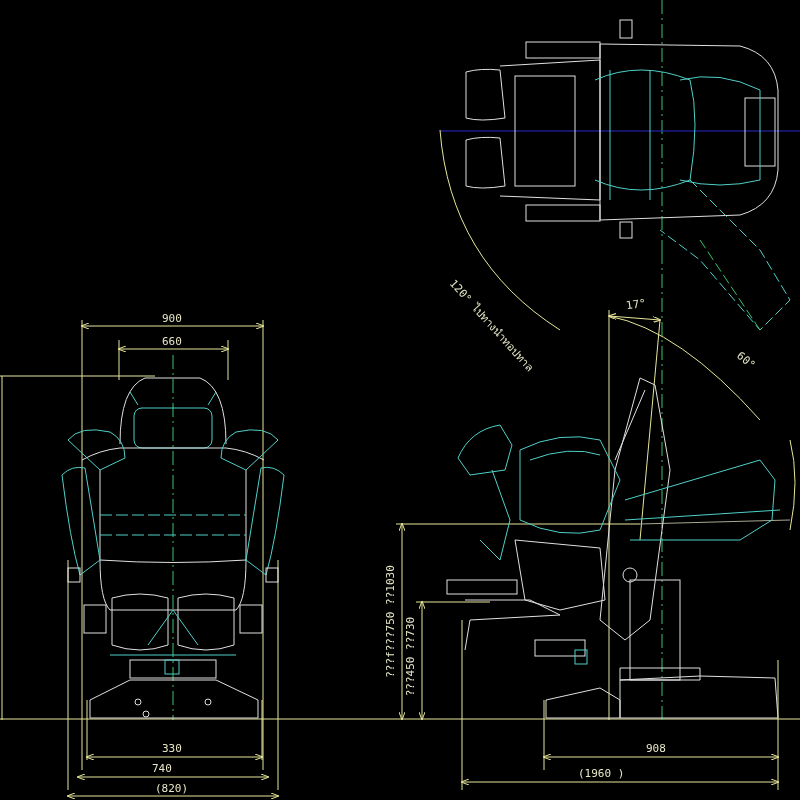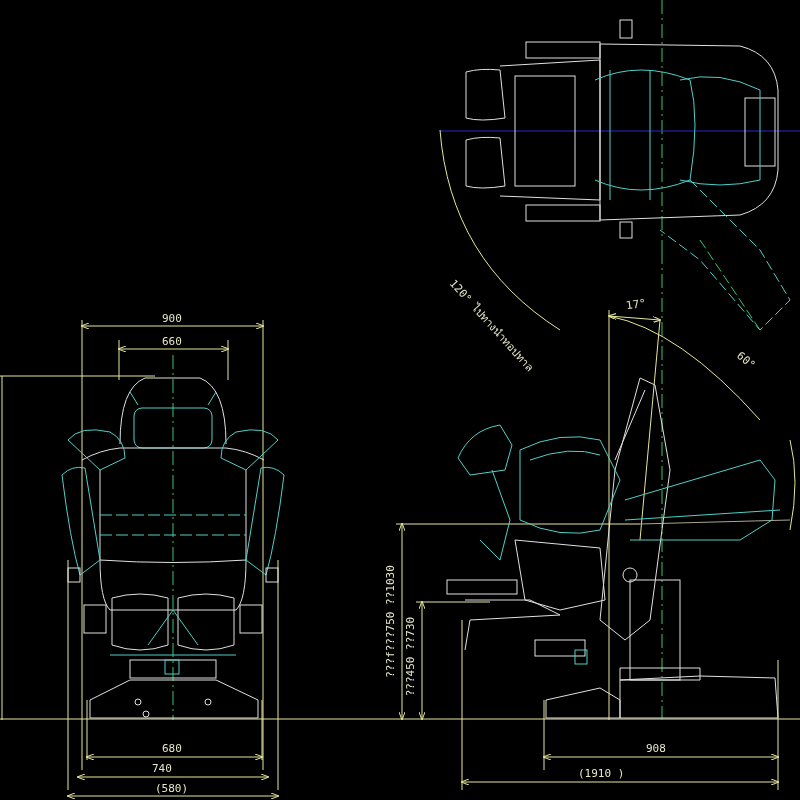--- a/index.html
+++ b/index.html
@@ -136,26 +136,26 @@
 
     <line x1="402" y1="524" x2="402" y2="719" stroke="#e6e69a" marker-start="url(#arr)" marker-end="url(#arr)"></line>
     <line x1="422" y1="602" x2="422" y2="719" stroke="#e6e69a" marker-start="url(#arr)" marker-end="url(#arr)"></line>
     <line x1="544" y1="757" x2="778" y2="757" stroke="#e6e69a" marker-start="url(#arr)" marker-end="url(#arr)"></line>
     <line x1="462" y1="782" x2="778" y2="782" stroke="#e6e69a" marker-start="url(#arr)" marker-end="url(#arr)"></line>
   </g>
 </svg>
 
 <div class="lbl" style="left:162px;top:312px;">900</div>
 <div class="lbl" style="left:162px;top:335px;">660</div>
-<div class="lbl" style="left:162px;top:742px;">680</div>
+<div class="lbl" style="left:162px;top:742px;">330</div>
 <div class="lbl" style="left:152px;top:762px;">740</div>
-<div class="lbl" style="left:155px;top:782px;">(580)</div>
+<div class="lbl" style="left:155px;top:782px;">(820)</div>
 
 <div class="lbl" style="left:330px;top:615px;transform:rotate(-90deg);transform-origin:center;width:120px;text-align:center;">???f???750 ??1030</div>
 <div class="lbl" style="left:360px;top:650px;transform:rotate(-90deg);transform-origin:center;width:100px;text-align:center;">???450 ??730</div>
 
 <div class="lbl" style="left:646px;top:742px;">908</div>
-<div class="lbl" style="left:578px;top:767px;">(1910 )</div>
+<div class="lbl" style="left:578px;top:767px;">(1960 )</div>
 
 <div class="lbl" style="left:626px;top:298px;transform:rotate(-8deg);">17°</div>
 <div class="lbl" style="left:736px;top:354px;transform:rotate(40deg);">60°</div>
 
 <div class="lbl" style="left:452px;top:272px;transform:rotate(48deg);transform-origin:left center;">120° ไปทางนำทอปทาล</div>
 
 </body></html>

